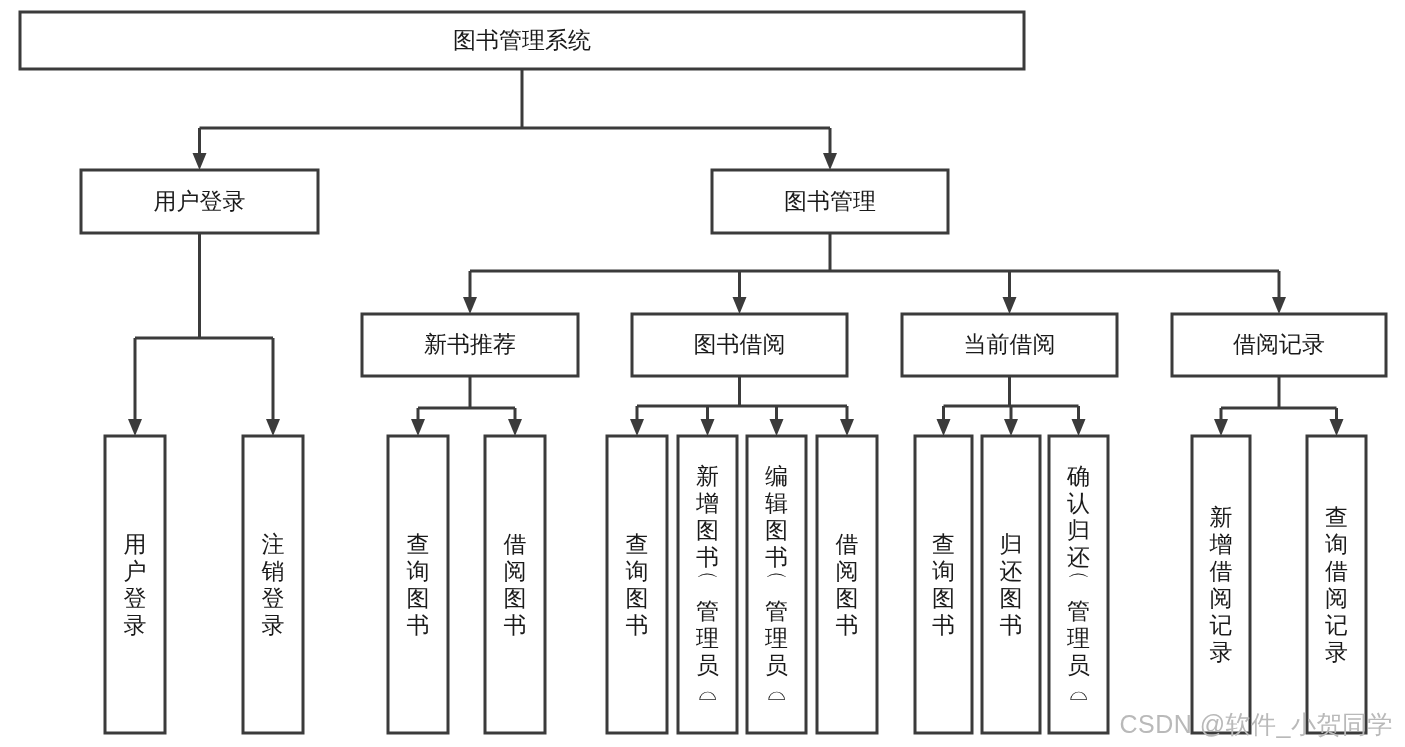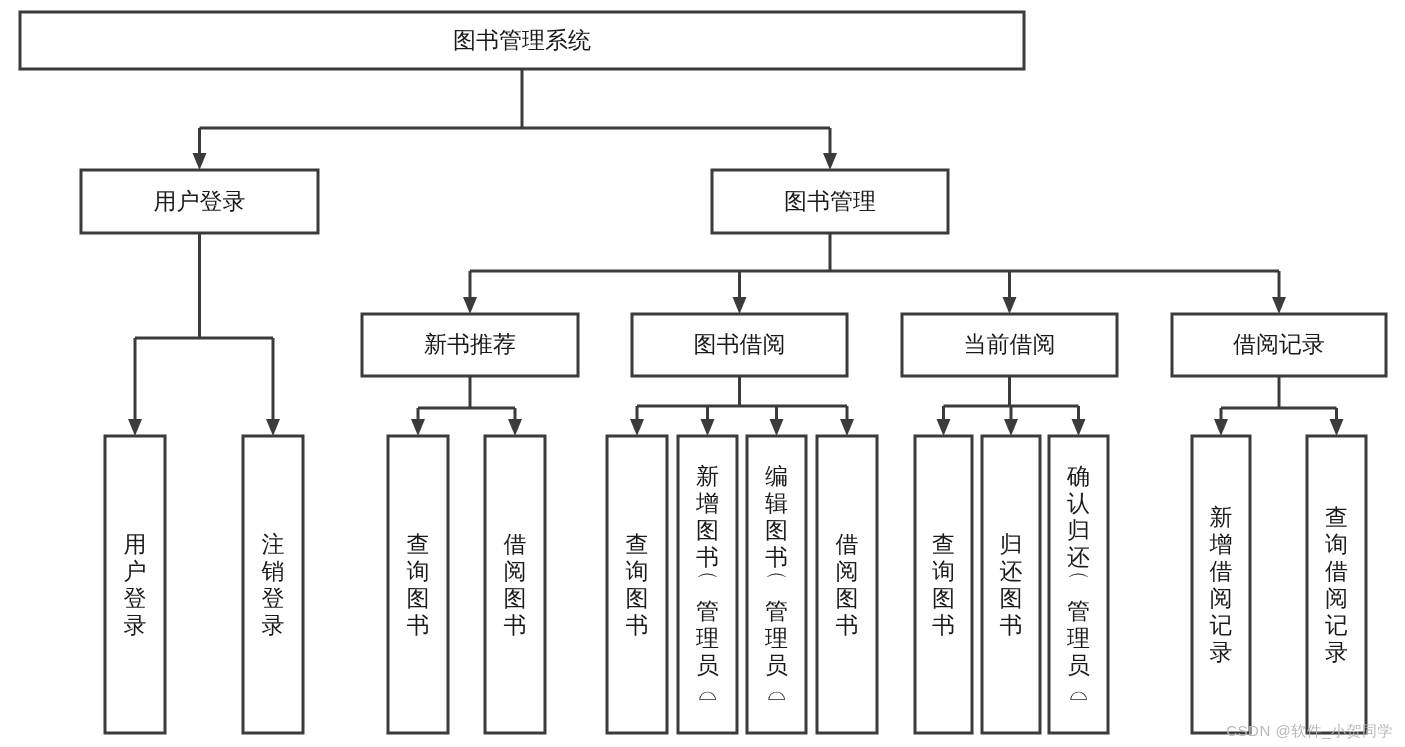--- a/index.html
+++ b/index.html
@@ -52,21 +52,21 @@
     font-family: "Liberation Sans", "DejaVu Sans", sans-serif;
     font-size: 23px;
     fill: #1a1a1a;
     text-anchor: middle;
   }
   .watermark {
     position: absolute;
     right: 12px;
     bottom: 6px;
     font-family: "Liberation Sans", "DejaVu Sans", sans-serif;
-    font-size: 15px;
+    font-size: 25px;
     color: #b9b9b9;
     white-space: nowrap;
     letter-spacing: 0.5px;
   }
 </style>
 </head>
 <body>
 
 <div id="diagram-root">
   <svg class="flow" viewBox="0 0 1405 747" xmlns="http://www.w3.org/2000/svg">

